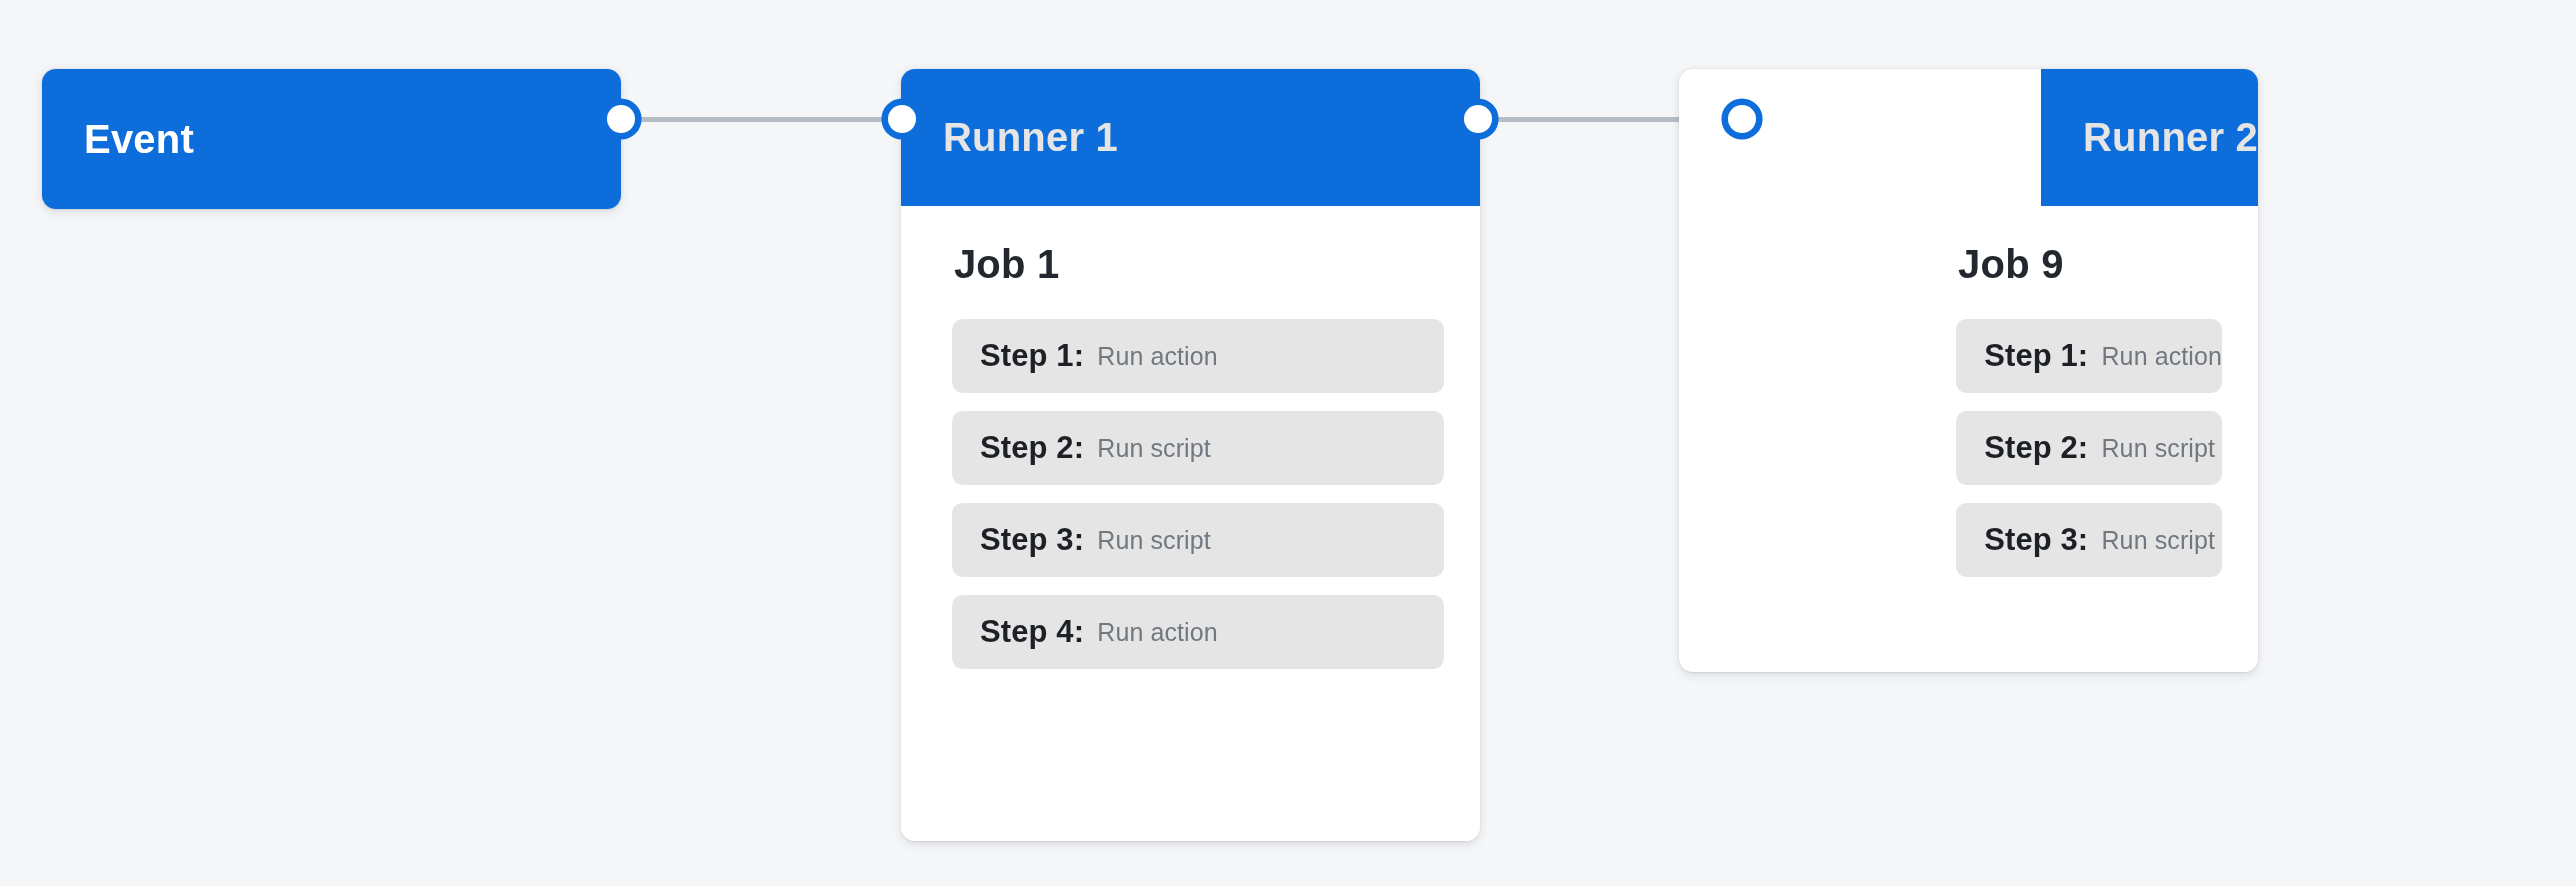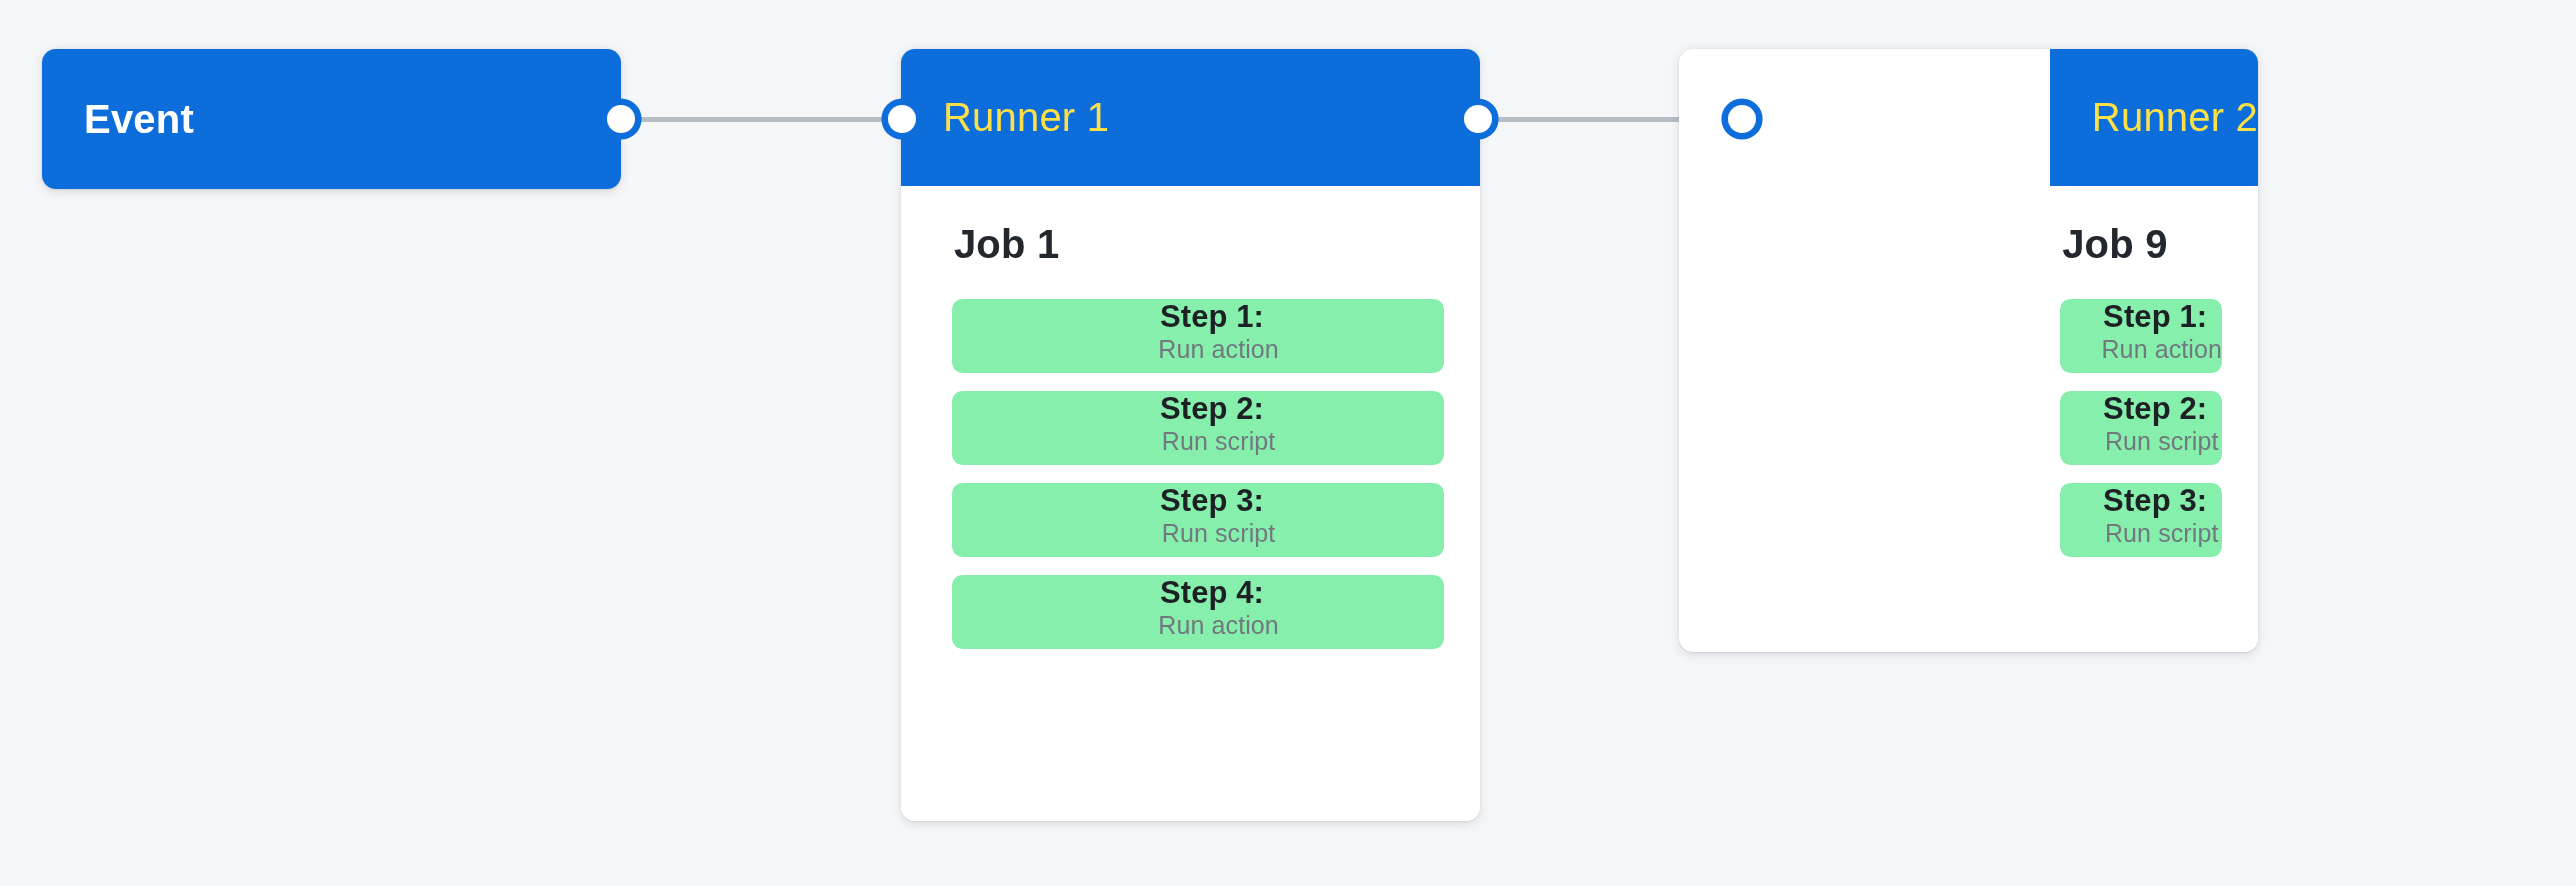--- a/index.html
+++ b/index.html
@@ -57,20 +57,21 @@
   #port-runner1-out { left: 1478px; top: 119px; }
   #port-runner2-in  { left: 1742px; top: 119px; }
 
   
   .node {
     position: absolute;
     z-index: 4;
     border-radius: 14px;
     box-shadow: 0 2.8px 9.5px rgba(35, 45, 63, 0.13),
                 0 0.9px 1.9px rgba(35, 45, 63, 0.10);
+    margin-top: 20px;
   }
 
   
   #node-event {
     left: 42px;
     top: 49px;
     width: 579px;
     height: 140px;
     background: #0d6ddb;
     display: flex;
@@ -106,23 +107,23 @@
   }
 
   .runner-header {
     height: 137px;
     background: #0d6ddb;
     display: flex;
     align-items: center;
     flex: 0 0 auto;
   }
   .runner-header .node-title {
-    color: #fde047;
+    color: #e5e5e5;
     font-size: 40px;
-    font-weight: 400;
+    font-weight: 700;
     letter-spacing: 0.2px;
     padding-left: 42px;
   }
 
   .runner-body {
     flex: 1 1 auto;
     background: #ffffff;
     padding: 36px 36px 0 51px;
     box-sizing: border-box;
   }
@@ -135,28 +136,27 @@
     margin: 0 0 32px 1.9px;
   }
 
   .steps {
     display: flex;
     flex-direction: column;
     gap: 18px;
   }
 
   .step-chip {
-    background: #86efac;
+    background: #e5e5e5;
     border-radius: 10.4px;
     height: 74px;
     display: flex;
     align-items: center;
     padding-left: 28px;
     box-sizing: border-box;
-    flex-direction: column;
   }
   .step-label {
     font-size: 31px;
     font-weight: 700;
     color: #1d2126;
     letter-spacing: 0.1px;
   }
   .step-value {
     font-size: 25px;
     font-weight: 400;

